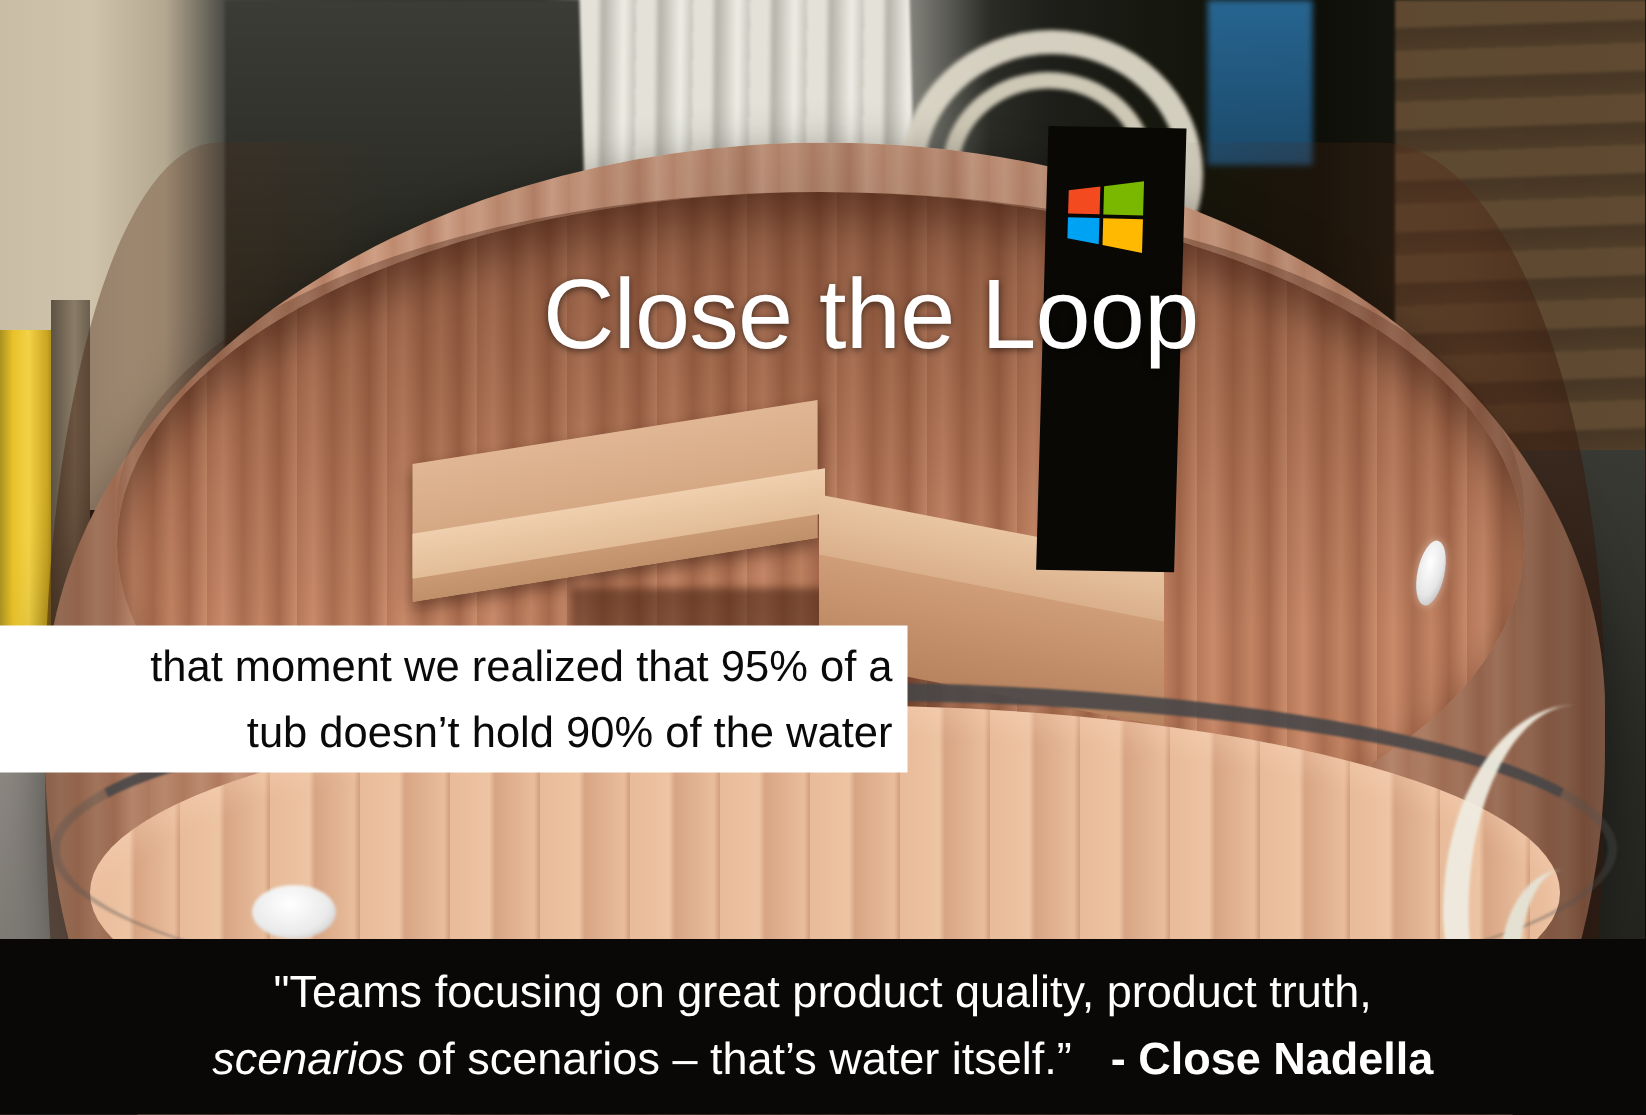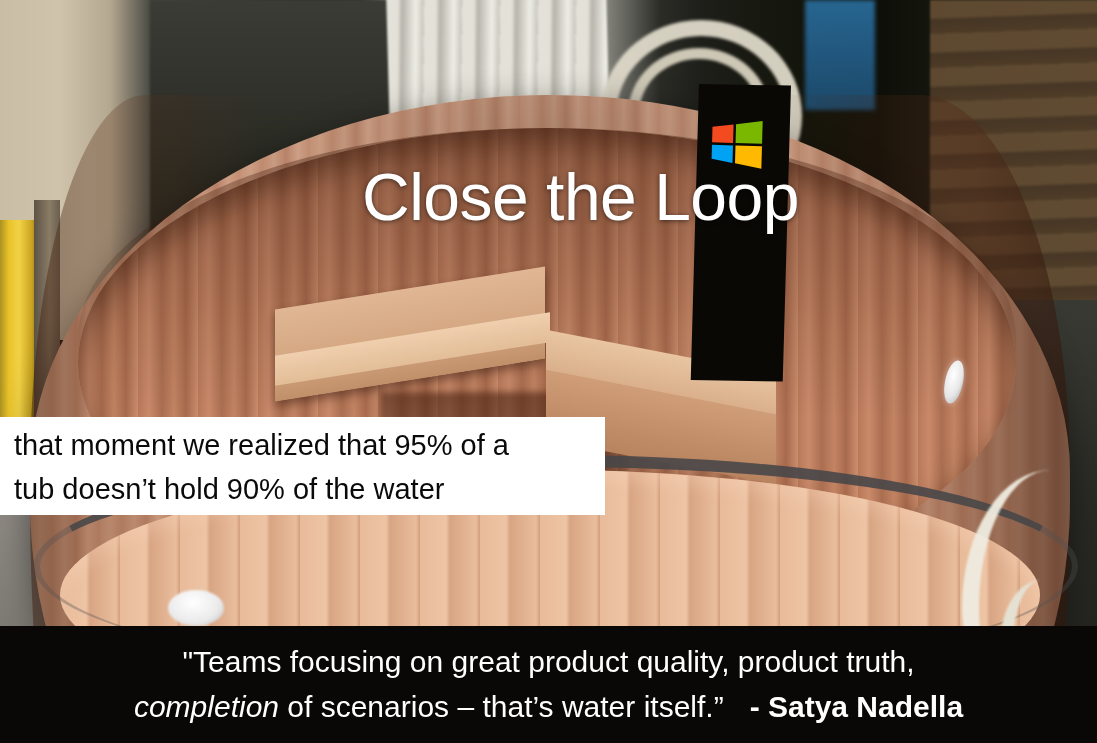--- a/index.html
+++ b/index.html
@@ -290,40 +290,40 @@
   #winlogo {
     position: absolute;
     left: 710px; top: 118px;
     width: 54px; height: 54px;
     transform: rotate(1.6deg);
   }
 
   
   #title {
     position: absolute;
-    left: 362px; top: 163px;
+    left: 362px; top: 175px;
     width: 470px;
     color: #ffffff;
     font-size: 66px;
     font-weight: 300;
     letter-spacing: -0.5px;
     line-height: 1.05;
     white-space: nowrap;
     text-shadow: 0 1px 5px rgba(0,0,0,.55);
   }
 
   
   #caption-box {
     position: absolute;
     left: 0px; top: 417px;
     width: 605px; height: 98px;
     background: #ffffff;
     box-sizing: border-box;
     padding: 6px 10px 0 14px;
-    text-align: left;
+    text-align: right;
     color: #0a0a0a;
     font-size: 29px;
     line-height: 44px;
     font-weight: 400;
   }
   #caption-box .cap-line { display: block; white-space: nowrap; }
 
   
   #quote-bar {
     position: absolute;
@@ -398,16 +398,16 @@
 
   <div id="title">Close the Loop</div>
 
   <div id="caption-box">
     <span class="cap-line">that moment we realized that 95% of a</span>
     <span class="cap-line">tub doesn’t hold 90% of the water</span>
   </div>
 
   <div id="quote-bar">
     <span class="q-line">"Teams focusing on great product quality, product truth,</span>
-    <span class="q-line"><span class="q-italic">completion</span><span> of scenarios – that’s water itself.”</span><span class="q-attrib">- Satya Nadella</span></span>
+    <span class="q-line"><span class="q-italic">scenarios</span><span> of scenarios – that’s water itself.”</span><span class="q-attrib">- Close Nadella</span></span>
   </div>
 
 </div>
 
 </body></html>

